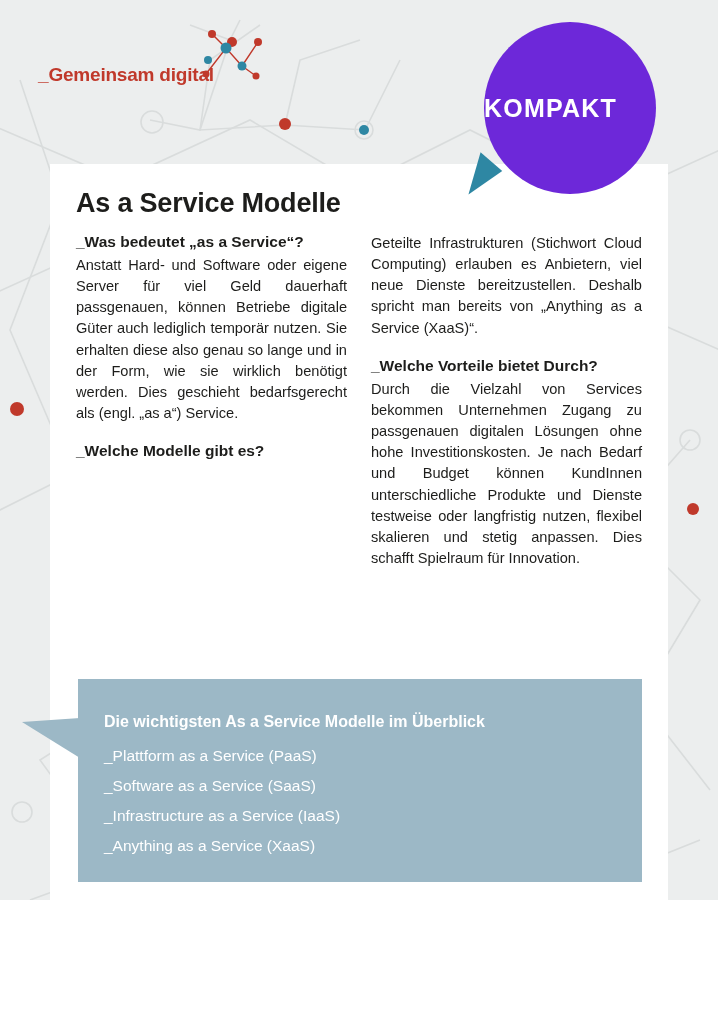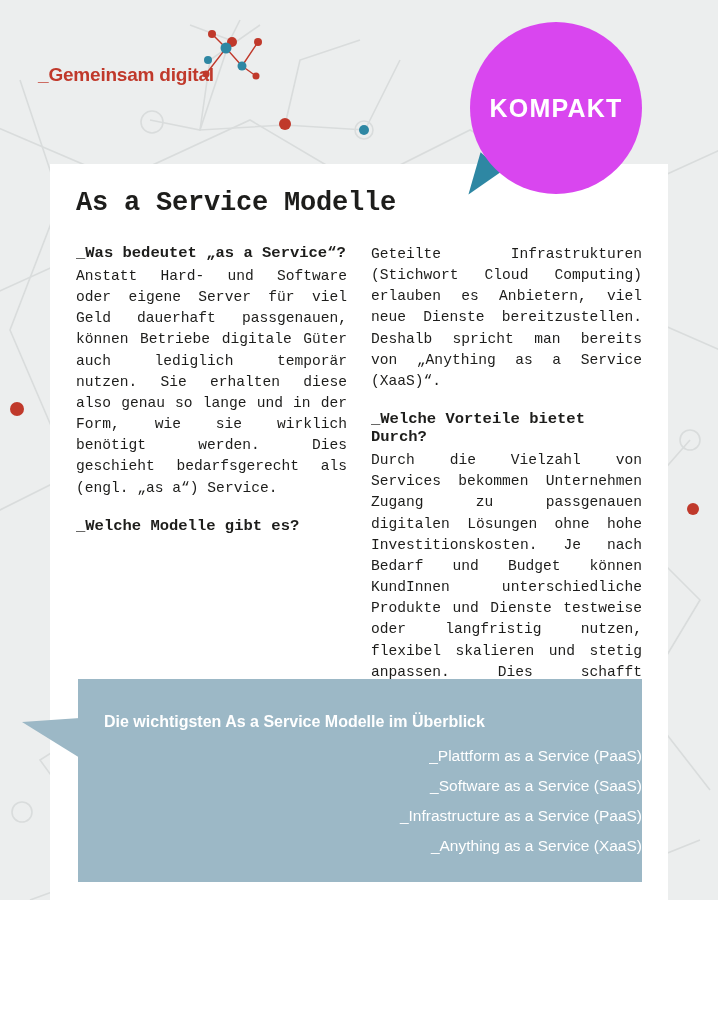--- a/index.html
+++ b/index.html
@@ -63,30 +63,29 @@
     font-weight: bold;
     color: #c0392b;
     letter-spacing: -0.2px;
   }
   .gd-logo .dash {
     color: #c0392b;
   }
   
   .kompakt-bubble {
     position: absolute;
-    left: 470px;
+    left: 484px;
     top: 22px;
     width: 172px;
     height: 172px;
     border-radius: 50%;
-    background: #d946ef;
+    background: #6d28d9;
     z-index: 6;
     display: flex;
     align-items: center;
-    justify-content: center;
   }
   .kompakt-label {
     color: #ffffff;
     font-size: 25px;
     font-weight: bold;
     letter-spacing: 1.2px;
   }
   .kompakt-tail {
     position: absolute;
     left: 474px;
@@ -103,38 +102,37 @@
     position: absolute;
     left: 50px;
     top: 164px;
     width: 618px;
     height: 736px;
     background: #ffffff;
     z-index: 4;
   }
   .card-inner {
     padding: 24px 26px 0 26px;
-    font-family: Liberation Mono, monospace;
   }
   h1.title {
     margin: 0;
     font-size: 27px;
     font-weight: bold;
     color: #1d1d1b;
     letter-spacing: -0.2px;
   }
   .subtitle {
     margin: 6px 0 0 0;
     font-size: 18px;
     color: #2e87a3;
     letter-spacing: -0.1px;
   }
   .columns {
     display: flex;
-    margin-top: 26px;
+    margin-top: 14px;
     gap: 24px;
   }
   .col {
     width: 278px;
   }
   h2.sec {
     margin: 0 0 4px 0;
     font-size: 15.5px;
     font-weight: bold;
     color: #1d1d1b;
@@ -164,21 +162,20 @@
   .hl-title {
     font-size: 16px;
     font-weight: bold;
     color: #ffffff;
     margin-bottom: 16px;
   }
   .hl-item {
     font-size: 15.5px;
     color: #ffffff;
     margin-bottom: 12px;
-    text-align: right;
   }
   .hl-tail {
     position: absolute;
     left: 22px;
     top: 718px;
     width: 0; height: 0;
     border-right: 58px solid #9cb8c6;
     border-top: 4px solid transparent;
     border-bottom: 36px solid transparent;
     z-index: 5;
@@ -283,21 +280,21 @@
       </div>
     </div>
   </div>
 
   <div class="hl-tail"></div>
   <div class="highlight-box">
     <div class="highlight-inner">
       <div class="hl-title">Die wichtigsten As a Service Modelle im Überblick</div>
       <div class="hl-item">_Plattform as a Service (PaaS)</div>
       <div class="hl-item">_Software as a Service (SaaS)</div>
-      <div class="hl-item">_Infrastructure as a Service (PaaS)</div>
+      <div class="hl-item">_Infrastructure as a Service (IaaS)</div>
       <div class="hl-item">_Anything as a Service (XaaS)</div>
     </div>
   </div>
 
   <div class="bg-white-bottom"></div>
 
   <div class="footer">
 
     <div class="m40">
       

